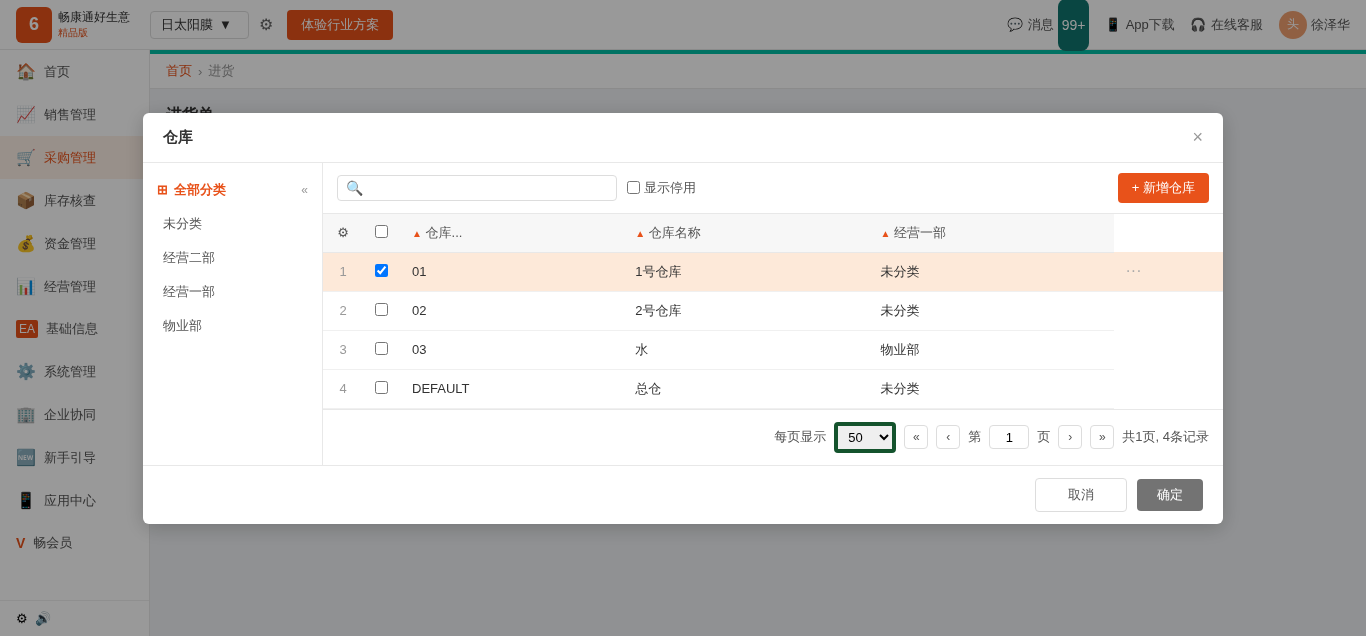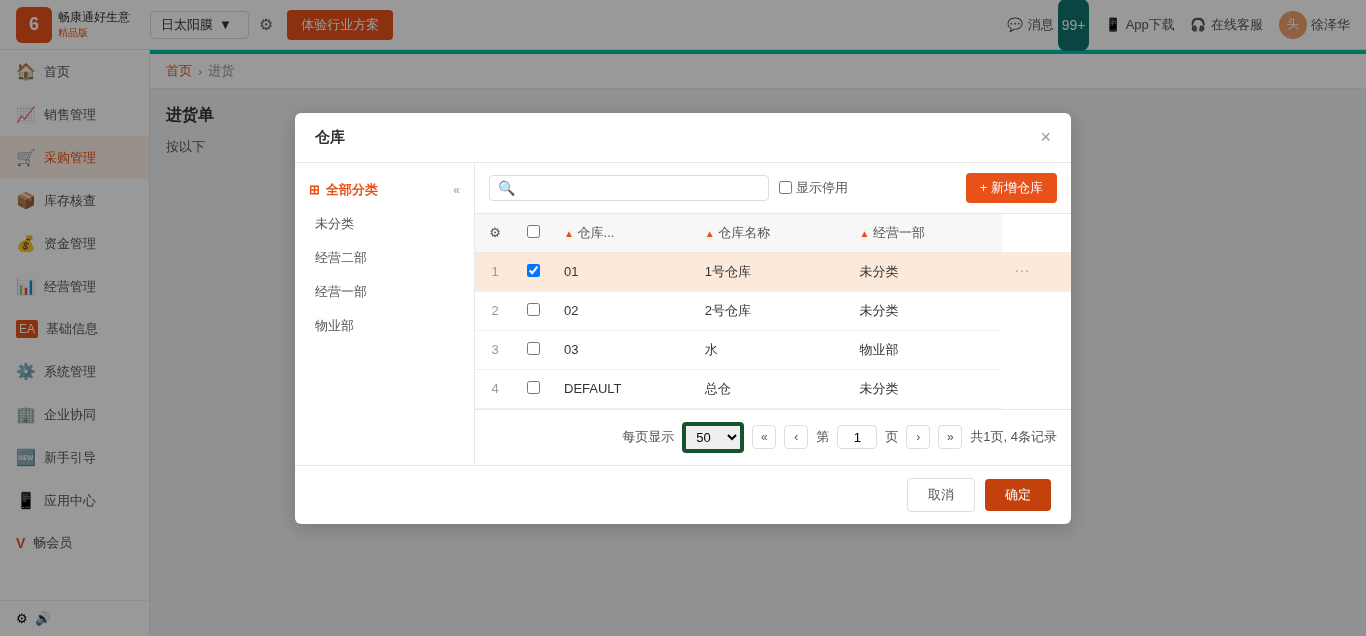--- a/index.html
+++ b/index.html
@@ -97,21 +97,21 @@
     .overlay {
       position: fixed; top: 0; left: 0; right: 0; bottom: 0;
       background: rgba(0,0,0,0.4); z-index: 100;
       display: flex; align-items: center; justify-content: center;
     }
 
     
     .modal {
       background: #fff;
       border-radius: 6px;
-      width: 776px;
+      width: 1080px;
       max-height: 580px;
       display: flex;
       flex-direction: column;
       box-shadow: 0 4px 20px rgba(0,0,0,0.2);
     }
     .modal-header {
       display: flex; align-items: center; justify-content: space-between;
       padding: 14px 20px; border-bottom: 1px solid #e8e8e8;
     }
     .modal-title { font-size: 15px; font-weight: bold; color: #333; }
@@ -188,24 +188,24 @@
       text-align: center; font-size: 13px;
     }
 
     
     .modal-footer {
       display: flex; align-items: center; justify-content: flex-end;
       padding: 12px 20px; border-top: 1px solid #e8e8e8; gap: 10px;
     }
     .btn-cancel {
       background: #fff; border: 1px solid #ddd; border-radius: 4px;
-      padding: 7px 20px; color: #555; cursor: pointer; font-size: 13px;
+      padding: 7px 32px; color: #555; cursor: pointer; font-size: 13px;
     }
     .btn-confirm {
-      background: #c2410c; color: #fff; border: none; border-radius: 4px;
+      background: #737373; color: #fff; border: none; border-radius: 4px;
       padding: 7px 20px; cursor: pointer; font-size: 13px;
     }
 
     
     .teal-bar {
       background: #00bfa5;
       height: 4px;
     }
 
     .dots-btn { background: none; border: none; cursor: pointer; color: #aaa; font-size: 16px; }

